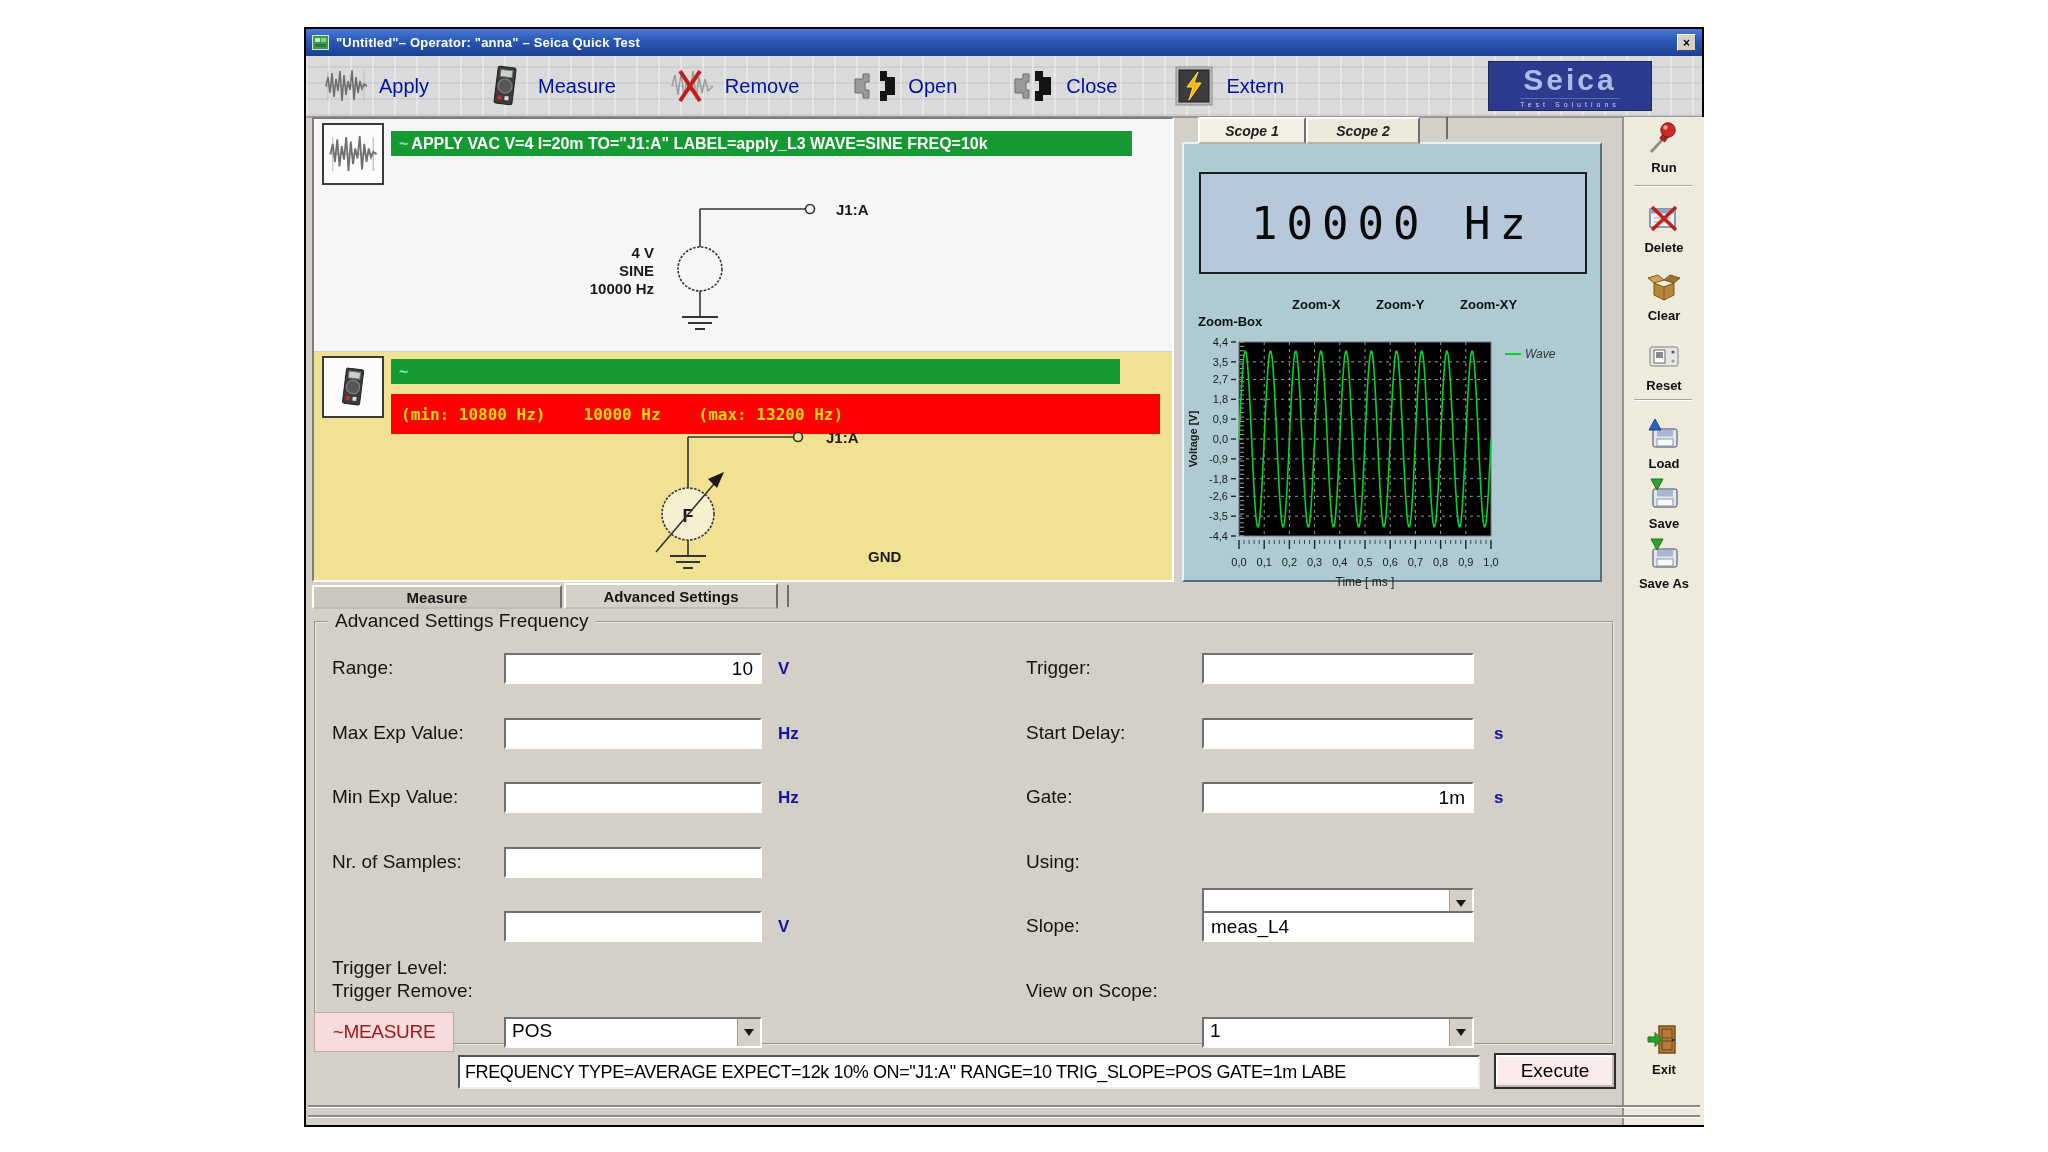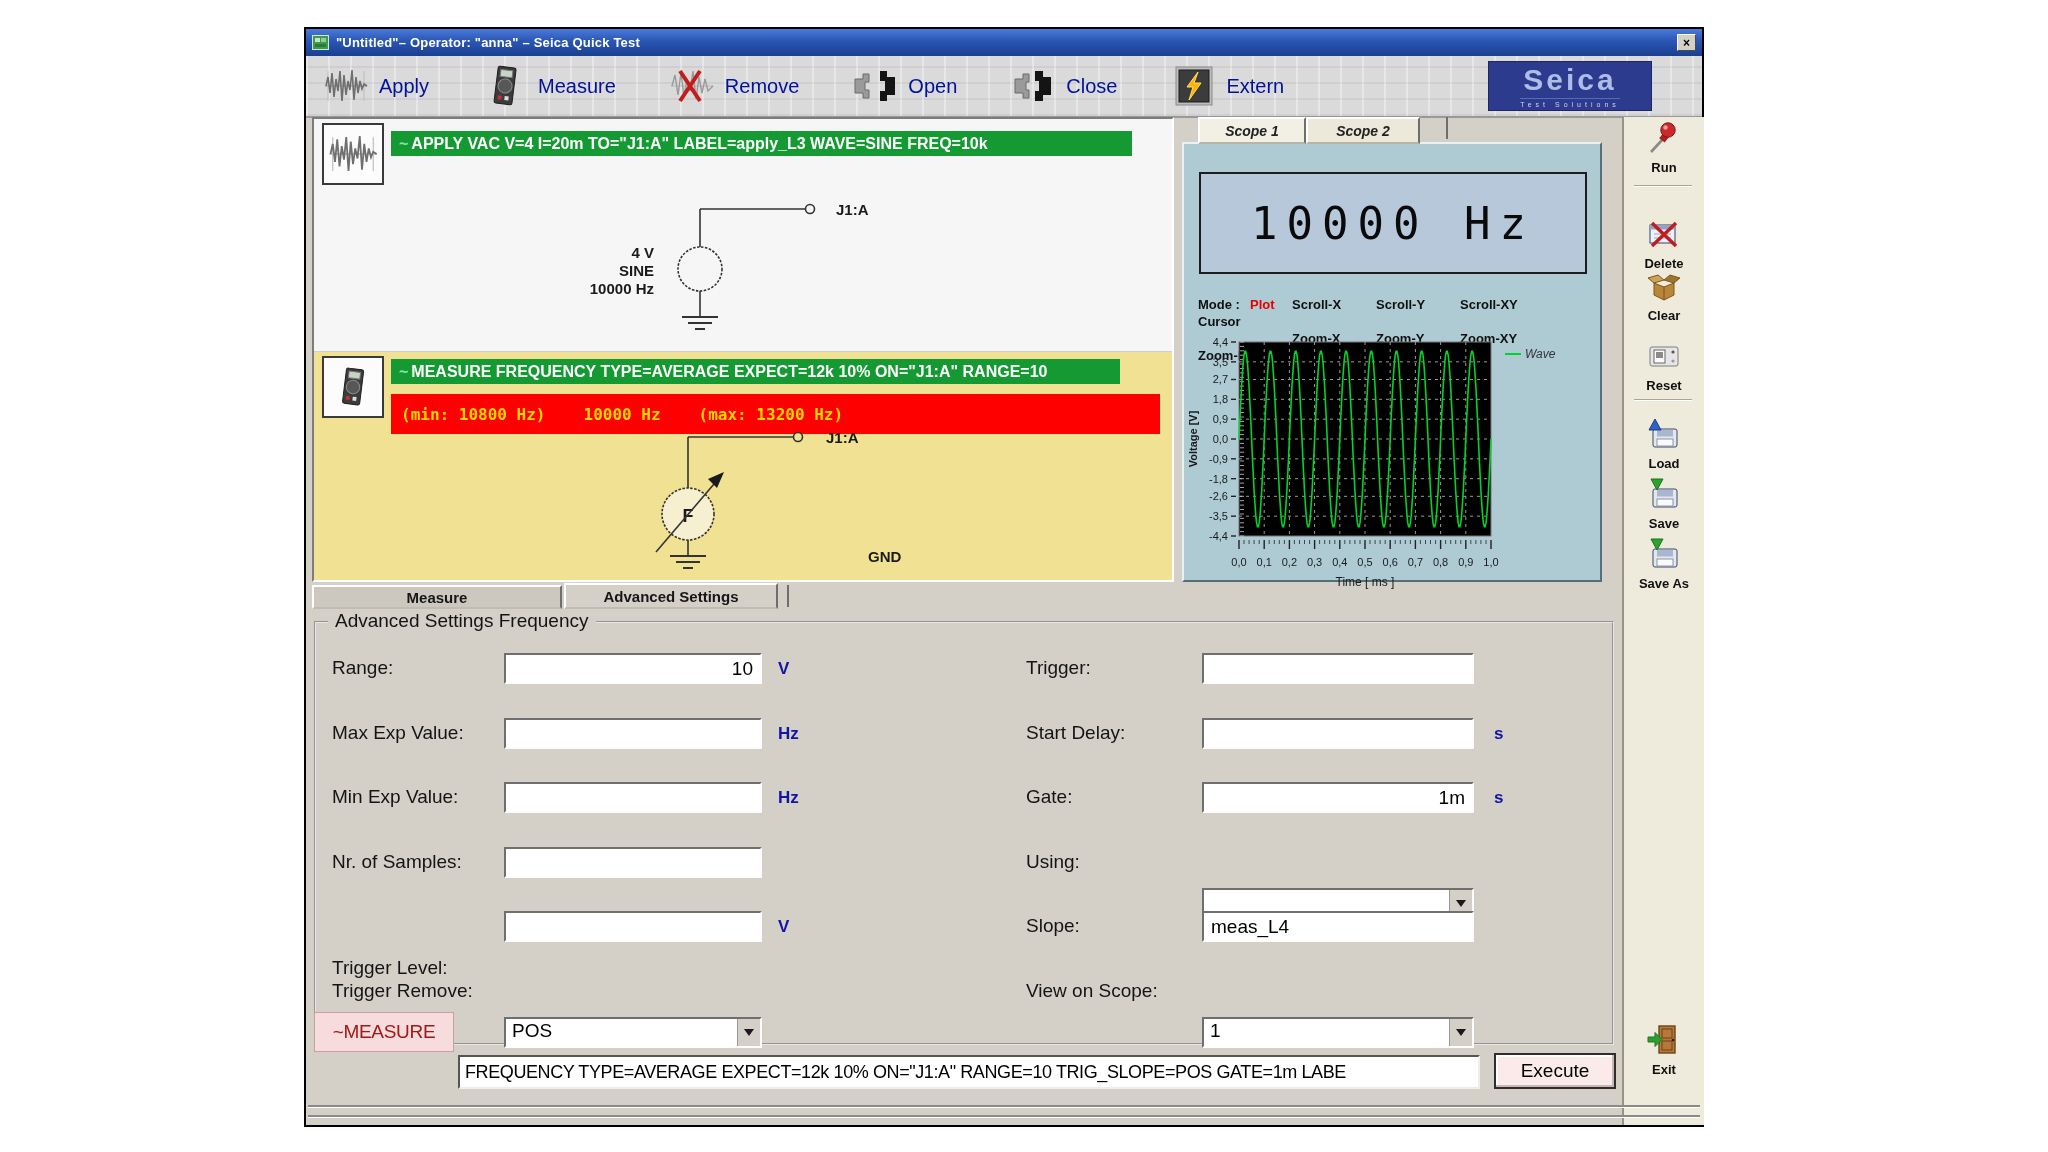--- a/index.html
+++ b/index.html
@@ -235,21 +235,21 @@
                 <rect x="15" y="2" width="18" height="37" rx="2" fill="#3b3b3b" stroke="#1d1d1d"></rect>
    <rect x="18" y="5" width="12" height="7" fill="#c9d4c9" stroke="#777"></rect>
                 <circle cx="24" cy="21" r="7" fill="#575757" stroke="#8a8a8a"></circle>
    <rect x="18" y="31" width="4" height="4" fill="#b33"></rect>
                 <rect x="25" y="31" width="4" height="4" fill="#ddd"></rect>
               </g>
             </svg>
           </span>
       </div>
       <div class="step-header" style="left:77px;top:7px;width:729px;">
-        <span class="tilde">~</span><span>MEASURE FREQUENCY TYPE=AVERAGE EXPECT=12k 10% ON="J1:A" RANGE=10</span>
+        <span class="tilde">~</span>
       </div>
       <div class="redbar">
         <span>(min: 10800 Hz)</span>
         <span>10000 Hz</span>
         <span>(max: 13200 Hz)</span>
       </div>
       <div class="circuit" id="circuit-measure" style="left:260px;top:70px;width:580px;height:155px;"><svg viewBox="0 0 580 155">
      <line x1="114" y1="15" x2="219" y2="15" stroke="#333" stroke-width="1.6"></line>
      <circle cx="224" cy="15" r="4.5" fill="#f0e292" stroke="#333" stroke-width="1.6"></circle>
      <text x="252" y="21" font-size="15" font-weight="bold" fill="#1a1a1a">J1:A</text>
@@ -271,21 +271,20 @@
 
   <div class="scope">
     <div class="scope-tabs">
       <div class="scope-tab active" style="width:108px;">Scope 1</div>
       <div class="scope-tab" style="width:114px;">Scope 2</div>
       <div class="scope-tab-div"></div>
     </div>
     <div class="scope-body">
       <div class="readout">10000 Hz</div>
       <div class="modes" id="scope-modes">
-          <div><span class="mode-item" style="width: 52px;">Mode :</span><span class="mode-item mode-active" style="width: 42px;">Plot</span><span class="mode-item" style="width: 84px;">Scroll-X</span><span class="mode-item" style="width: 84px;">Scroll-Y</span><span class="mode-item" style="width: 94px;">Scroll-XY</span><span class="mode-item" style="width: 62px;">Cursor</span></div>
           <div><span class="mode-item" style="width: 94px;"></span><span class="mode-item" style="width: 84px;">Zoom-X</span><span class="mode-item" style="width: 84px;">Zoom-Y</span><span class="mode-item" style="width: 94px;">Zoom-XY</span><span class="mode-item" style="width: 80px;">Zoom-Box</span></div>
         </div>
       <div class="chart-wrap" id="chart"><svg viewBox="0 0 416 268">
      <text transform="rotate(-90)" x="-105" y="13" font-size="11" font-weight="bold" fill="#1a1a1a" text-anchor="middle">Voltage [V]</text>
      <rect x="55" y="8" width="252" height="194" fill="#000000" stroke="#777"></rect>
      <line x1="55" y1="27.840909090909097" x2="307" y2="27.840909090909097" stroke="#9a9a9a" stroke-width="1" stroke-dasharray="3 4"></line>
             <line x1="55" y1="45.47727272727273" x2="307" y2="45.47727272727273" stroke="#9a9a9a" stroke-width="1" stroke-dasharray="3 4"></line>
             <line x1="55" y1="65.31818181818181" x2="307" y2="65.31818181818181" stroke="#9a9a9a" stroke-width="1" stroke-dasharray="3 4"></line>
             <line x1="55" y1="85.15909090909092" x2="307" y2="85.15909090909092" stroke="#9a9a9a" stroke-width="1" stroke-dasharray="3 4"></line>
             <line x1="55" y1="105" x2="307" y2="105" stroke="#9a9a9a" stroke-width="1" stroke-dasharray="3 4"></line>
@@ -442,21 +441,21 @@
   <div class="sidebar" id="sidebar">
       <div class="sb-btn" style="top: 4px;">
         <span><svg viewBox="0 0 36 34">
             <line x1="17" y1="18" x2="5" y2="31" stroke="#8a8a8a" stroke-width="2.6"></line>
    <rect x="15" y="12" width="7" height="8" fill="#a82222" transform="rotate(38 18 16)"></rect>
    <circle cx="22" cy="9" r="7.2" fill="#cc2a2a" stroke="#7e1515"></circle>
             <circle cx="19.5" cy="6.5" r="2.2" fill="#ef9a9a"></circle>
           </svg></span>
         <span class="sb-label">Run</span>
       </div>
-      <div class="sb-btn" style="top: 100px;">
+      <div class="sb-btn" style="top: 84px;">
         <span><svg viewBox="0 0 36 34">
             <rect x="4" y="8" width="25" height="18" fill="#eef1f8" stroke="#33406e"></rect>
    <rect x="4" y="8" width="25" height="4.5" fill="#93a3c8"></rect>
             <line x1="8" y1="17" x2="25" y2="17" stroke="#9ab"></line>
    <line x1="8" y1="21" x2="25" y2="21" stroke="#9ab"></line>
    <path d="M6 6 L30 29 M30 6 L6 29" stroke="#c21d1d" stroke-width="3.4" fill="none"></path>
           </svg></span>
         <span class="sb-label">Delete</span>
       </div>
       <div class="sb-btn" style="top: 152px;">

